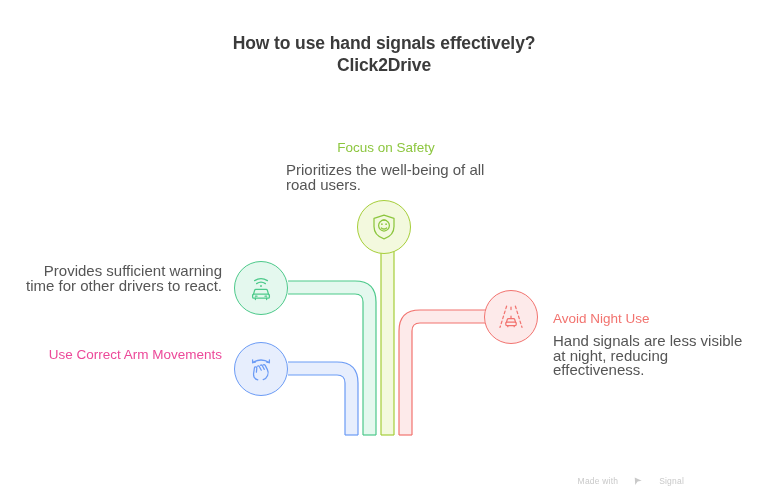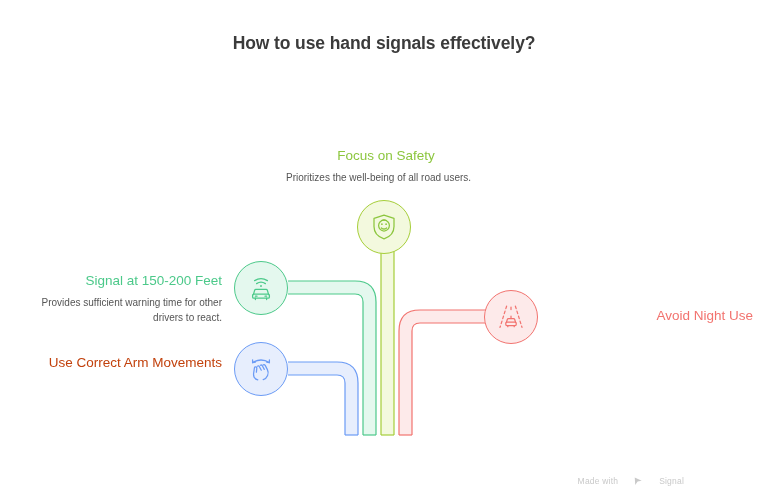--- a/index.html
+++ b/index.html
@@ -87,24 +87,23 @@
   
   .label {
     position: absolute;
     box-sizing: border-box;
   }
   .label .heading {
     font-size: 13.5px;
     font-weight: normal;
     line-height: 17px;
     margin-bottom: 7px;
-    margin-top: 8px;
   }
   .label .desc {
-    font-size: 10px;
+    font-size: 15px;
     color: #555555;
     line-height: 14.5px;
   }
 
   .label-safety {
     left: 286px; top: 139px;
     width: 200px;
     text-align: left;
   }
   .label-safety .heading {
@@ -117,26 +116,26 @@
     width: 196px;
     text-align: right;
   }
   .label-signal .heading { color: #4cc98a; }
 
   .label-arm {
     left: 26px; top: 346px;
     width: 196px;
     text-align: right;
   }
-  .label-arm .heading { color: #c2410c; }
+  .label-arm .heading { color: #ec4899; }
 
   .label-night {
-    left: 553px; top: 299px;
+    left: 553px; top: 310px;
     width: 200px;
-    text-align: right;
+    text-align: left;
   }
   .label-night .heading { color: #f2736f; }
 
   
   .watermark {
     position: absolute;
     right: 12px;
     bottom: 10px;
     display: flex;
     align-items: flex-end;
@@ -147,20 +146,21 @@
   }
   .watermark svg { display: block; }
 </style>
 </head>
 <body>
 
 <div id="canvas">
 
   <div class="title-block">
     <div class="title-line">How to use hand signals effectively?</div>
+    <div class="title-line">Click2Drive</div>
   </div>
 
   <svg id="wires" viewBox="0 0 768 496" xmlns="http://www.w3.org/2000/svg">
 
     <path d="M 288 368.5 H 337 Q 351.5 368.5 351.5 383 V 435" fill="none" stroke="#e7eefd" stroke-width="13" stroke-linecap="butt"></path>
     <path d="M 288 362 H 337 Q 358 362 358 383 V 435 M 288 375 H 337 Q 345 375 345 383 V 435" fill="none" stroke="#6b9bf5" stroke-width="1.2" stroke-linejoin="round"></path>
     <line x1="345" y1="435" x2="358" y2="435" stroke="#6b9bf5" stroke-width="1.2"></line>
 
     <path d="M 288 287.5 H 355 Q 369.5 287.5 369.5 302 V 435" fill="none" stroke="#e4f8ee" stroke-width="13" stroke-linecap="butt"></path>
     <path d="M 288 281 H 355 Q 376 281 376 302 V 435 M 288 294 H 355 Q 363 294 363 302 V 435" fill="none" stroke="#4cc98a" stroke-width="1.2" stroke-linejoin="round"></path>
@@ -229,30 +229,30 @@
       </svg>
     </span>
   </div>
 
   <div class="label label-safety">
     <div class="heading">Focus on Safety</div>
     <div class="desc">Prioritizes the well-being of all road users.</div>
   </div>
 
   <div class="label label-signal">
-    <div class="heading">Signal at 150-200 Feet</div>
     <div class="desc">Provides sufficient warning time for other drivers to react.</div>
   </div>
 
   <div class="label label-arm">
     <div class="heading">Use Correct Arm Movements</div>
   </div>
 
   <div class="label label-night">
     <div class="heading">Avoid Night Use</div>
+    <div class="desc">Hand signals are less visible at night, reducing effectiveness.</div>
   </div>
 
   <div class="watermark">
     <span>Made with</span>
     <span>
       <svg width="9" height="9" viewBox="0 0 10 10" fill="#c9c9c9">
         <path d="M0.8 0.6 L8.6 4.2 L4.0 5.0 L1.4 8.8 Z"></path>
       </svg>
     </span>
     <span>Signal</span>

